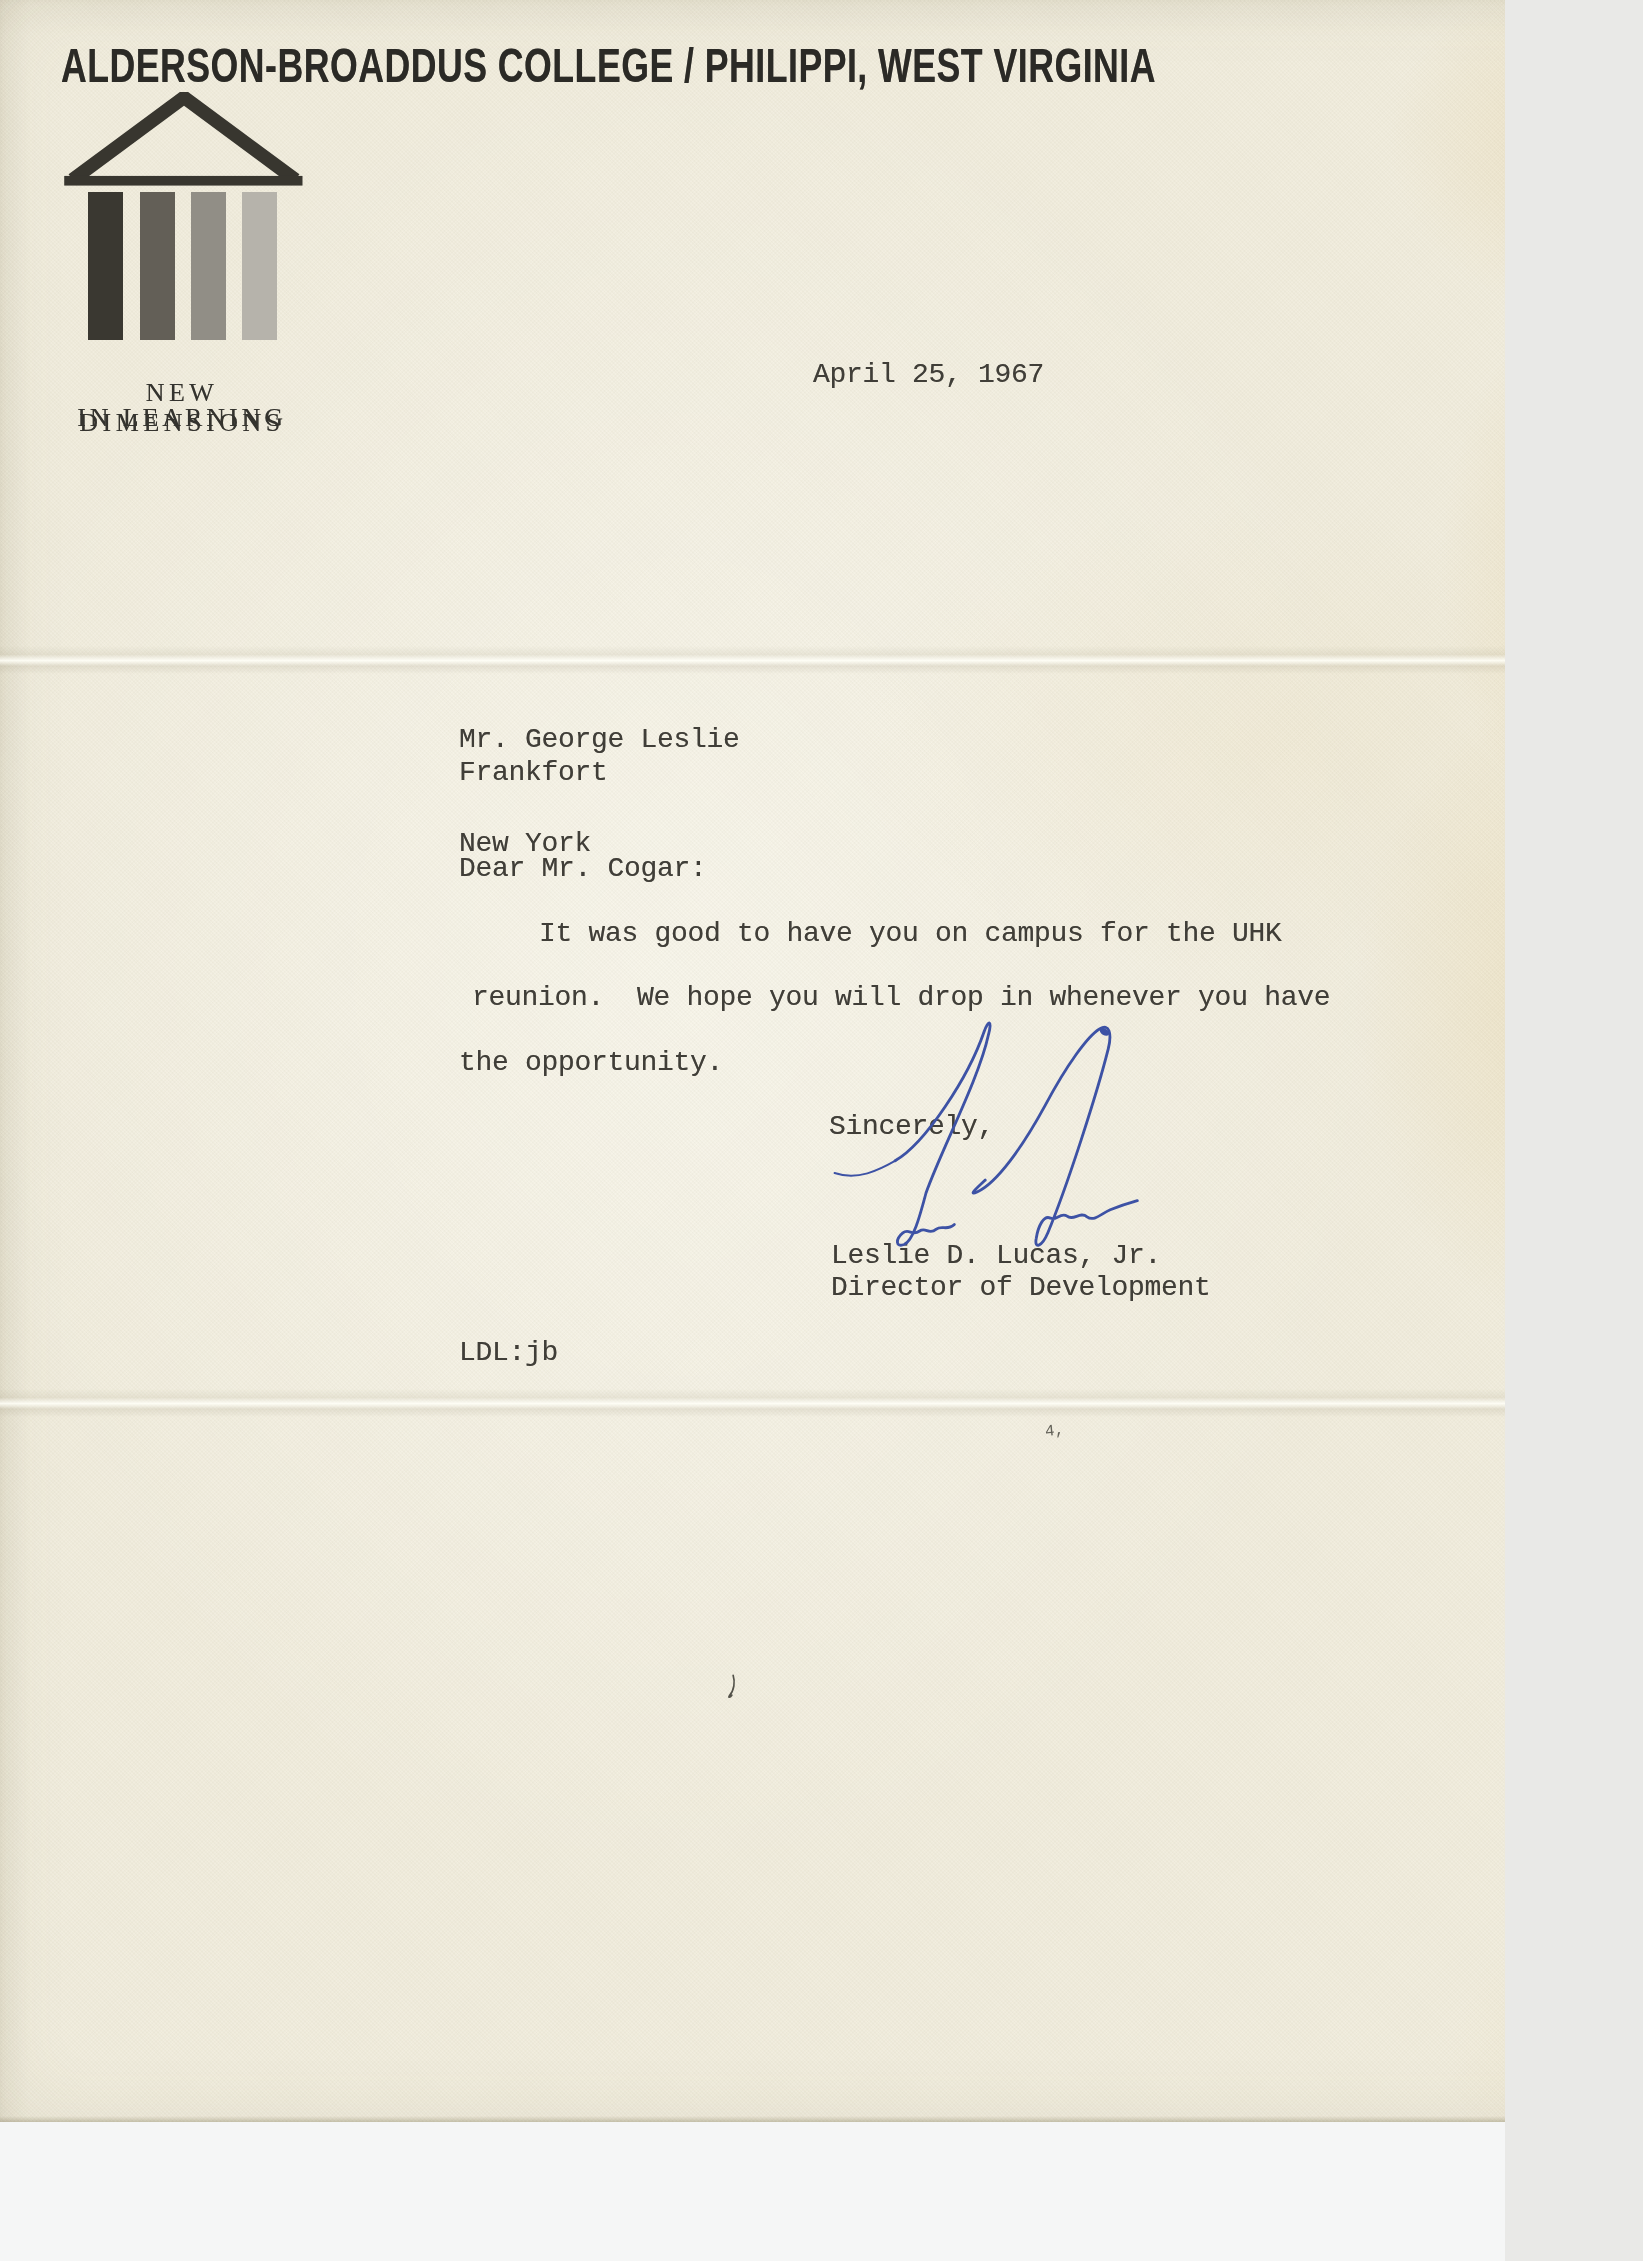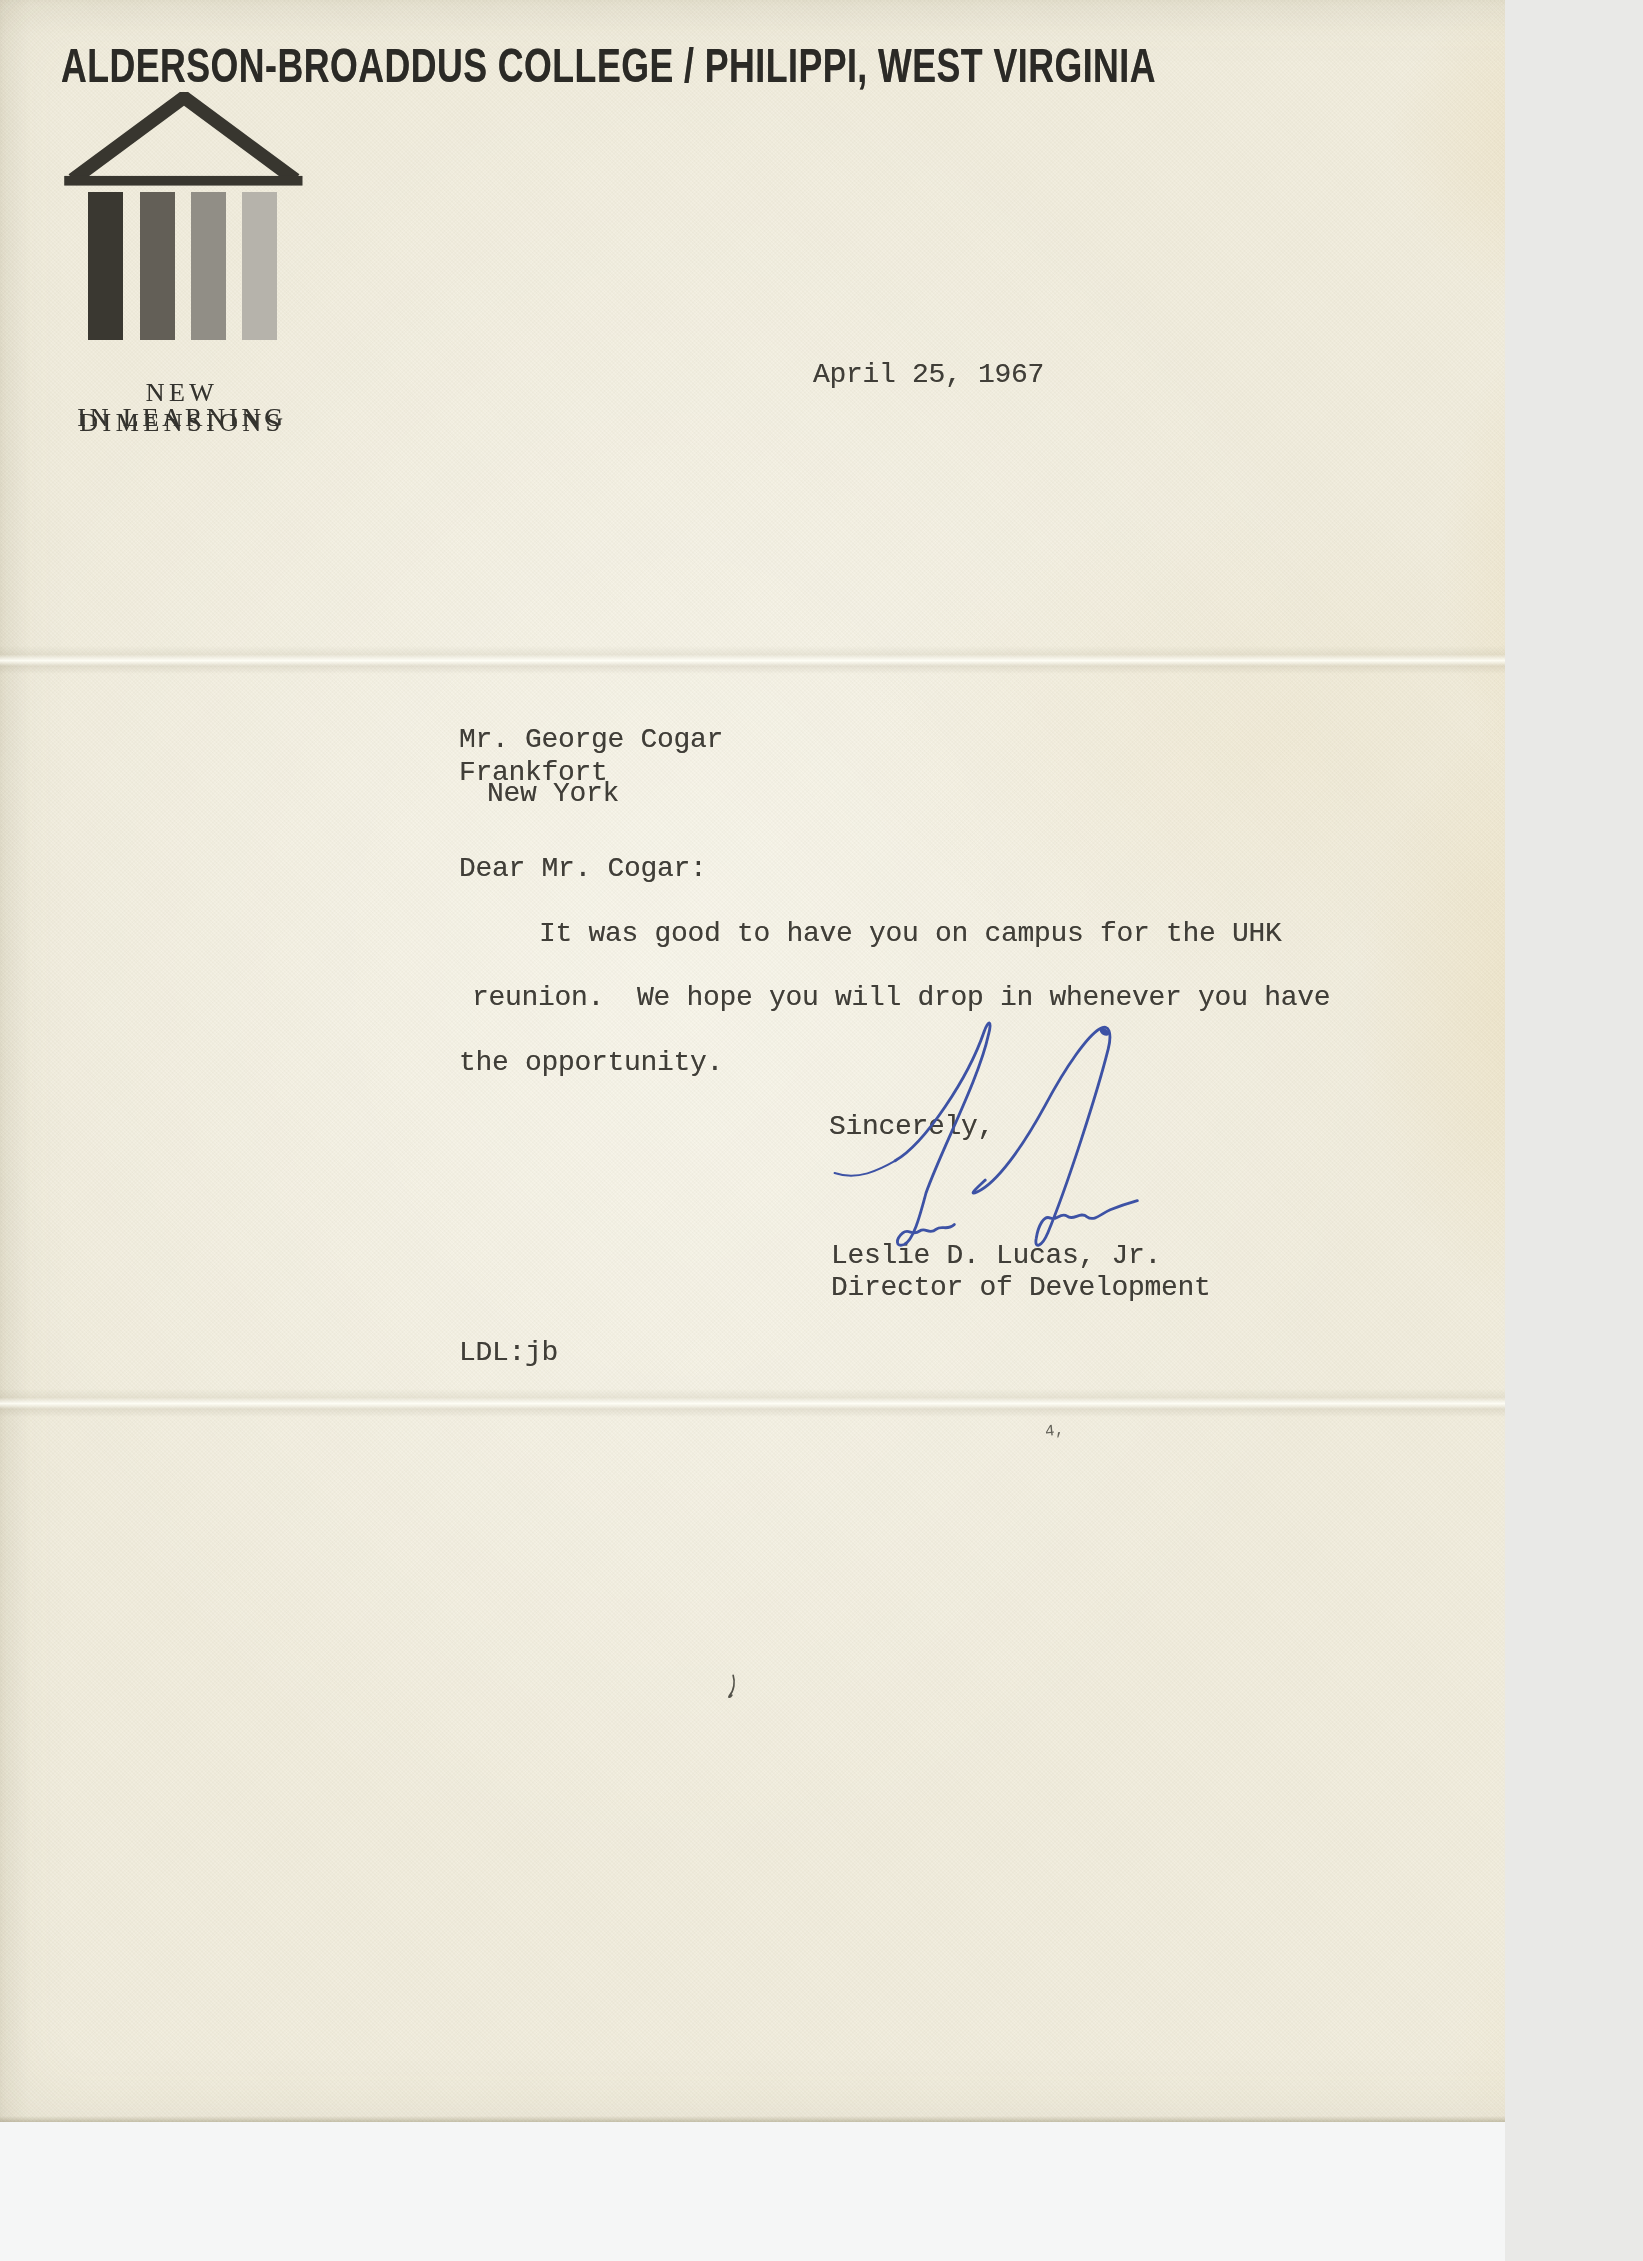--- a/index.html
+++ b/index.html
@@ -101,21 +101,21 @@
     letter-spacing: -0.3px;
     line-height: 32px;
     color: #403e38;
     white-space: pre;
     text-shadow: 0 0 0.6px rgba(64,62,56,0.55);
   }
 
   .t-date      { left: 813px; top: 359px;  }
   .t-addr1     { left: 459px;  top: 724px; }
   .t-addr2     { left: 459px;  top: 757px; }
-  .t-addr3     { left: 459px;  top: 778px; margin-left: 28px; }
+  .t-addr3     { left: 459px;  top: 828px; }
   .t-salute    { left: 459px;  top: 853px; }
   .t-body1     { left: 539px;  top: 918px; }
   .t-body2     { left: 472px;  top: 982px; }
   .t-body3     { left: 459px;  top: 1047px; }
   .t-closing   { left: 829px; top: 1111px; }
   .t-signame   { left: 831px; top: 1240px; }
   .t-sigtitle  { left: 831px; top: 1272px; }
   .t-initials  { left: 459px;  top: 1337px; }
 
   
@@ -151,21 +151,21 @@
       <div class="logo-bar b1" style="background: rgb(58, 56, 49);"></div>
       <div class="logo-bar b2" style="background: rgb(99, 95, 87);"></div>
       <div class="logo-bar b3" style="background: rgb(145, 142, 134);"></div>
       <div class="logo-bar b4" style="background: rgb(182, 179, 171);"></div>
       <div class="logo-tagline line1">NEW DIMENSIONS</div>
       <div class="logo-tagline line2">IN LEARNING</div>
     </div>
 
     <div class="typed t-date">April 25, 1967</div>
 
-    <div class="typed t-addr1">Mr. George Cogar</div>
+    <div class="typed t-addr1">Mr. George Leslie</div>
     <div class="typed t-addr2">Frankfort</div>
     <div class="typed t-addr3">New York</div>
 
     <div class="typed t-salute">Dear Mr. Cogar:</div>
 
     <div class="typed t-body1">It was good to have you on campus for the UHK</div>
     <div class="typed t-body2">reunion.  We hope you will drop in whenever you have</div>
     <div class="typed t-body3">the opportunity.</div>
 
     <div class="typed t-closing">Sincerely,</div>

